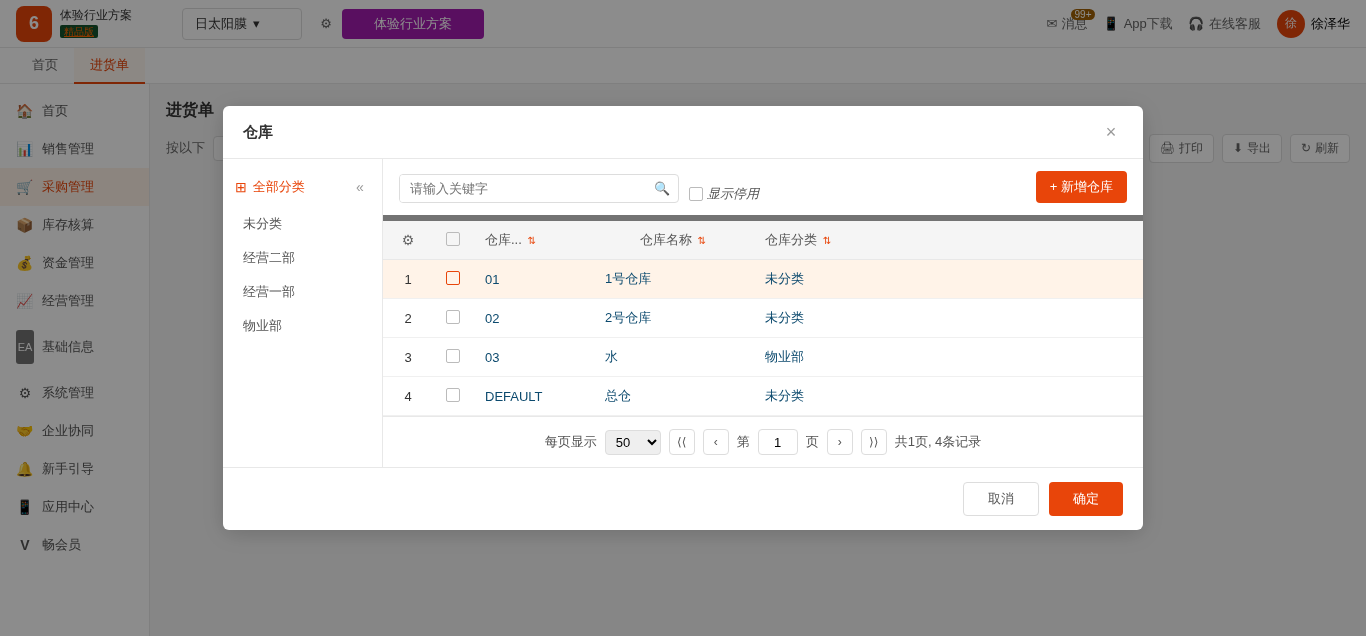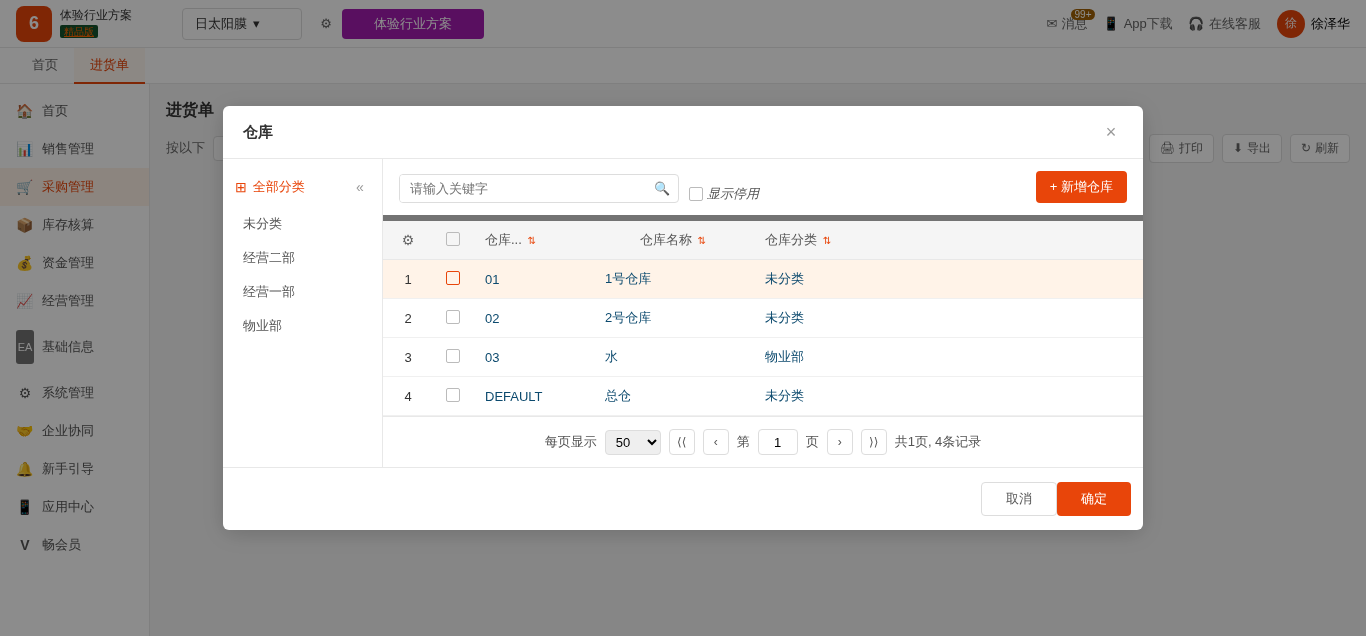--- a/index.html
+++ b/index.html
@@ -215,22 +215,22 @@
       border: 1px solid #ddd; border-radius: 4px; cursor: pointer; background: #fff; color: #555;
       font-size: 12px;
     }
     .page-input {
       width: 40px; height: 26px; border: 1px solid #ddd; border-radius: 4px;
       text-align: center; font-size: 13px;
     }
 
     
     .modal-footer {
-      display: flex; justify-content: flex-end; 
-      padding: 14px 12px; border-top: 1px solid #e8e8e8;
+      display: flex; justify-content: flex-end; gap: 10px;
+      padding: 14px 20px; border-top: 1px solid #e8e8e8;
     }
     .btn-cancel {
       background: #fff; color: #555; border: 1px solid #ddd; padding: 7px 24px;
       border-radius: 4px; cursor: pointer; font-size: 13px;
     }
     .btn-confirm {
       background: #e8450a; color: #fff; border: none; padding: 7px 24px;
       border-radius: 4px; cursor: pointer; font-size: 13px;
     }
   </style>

